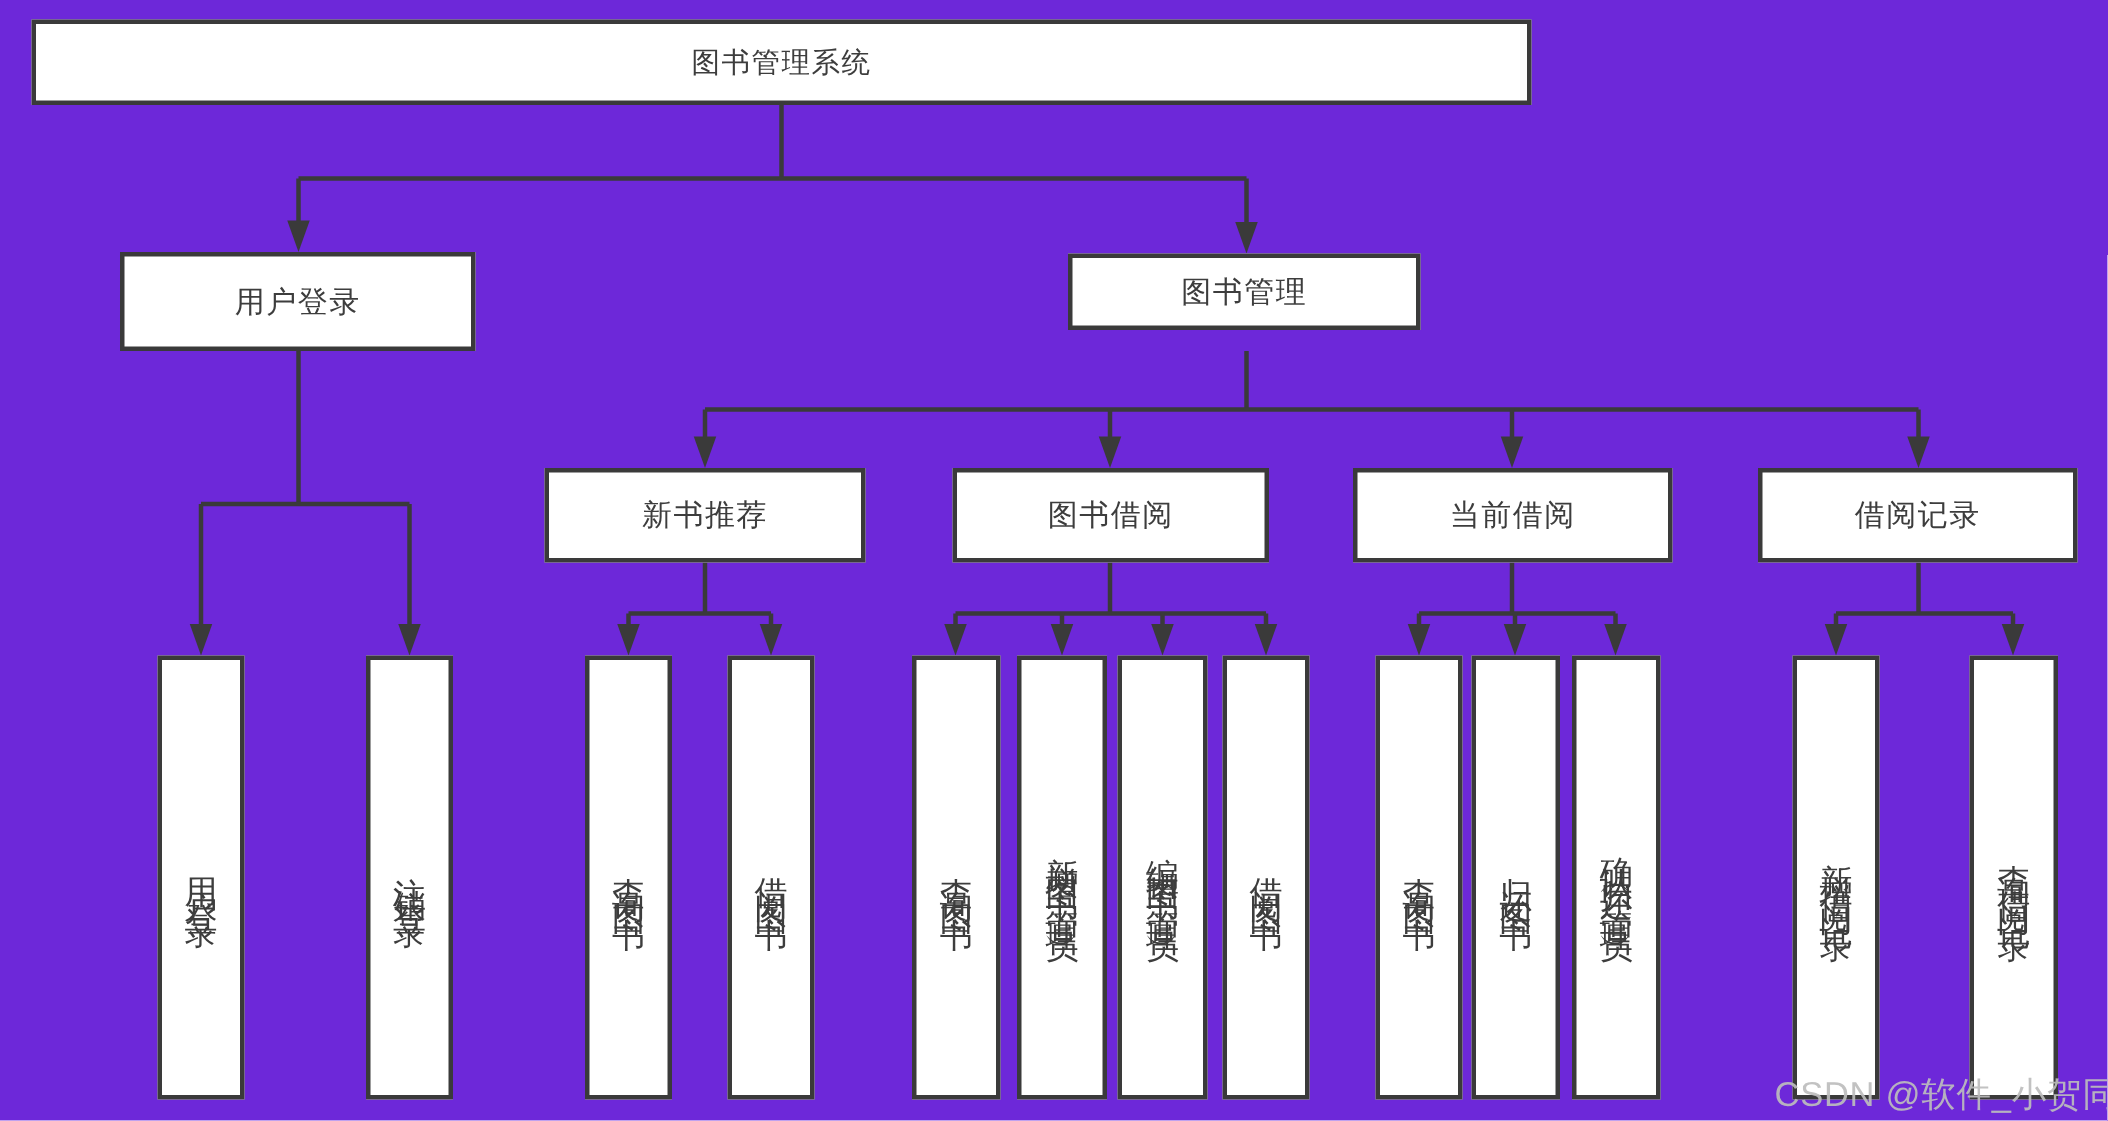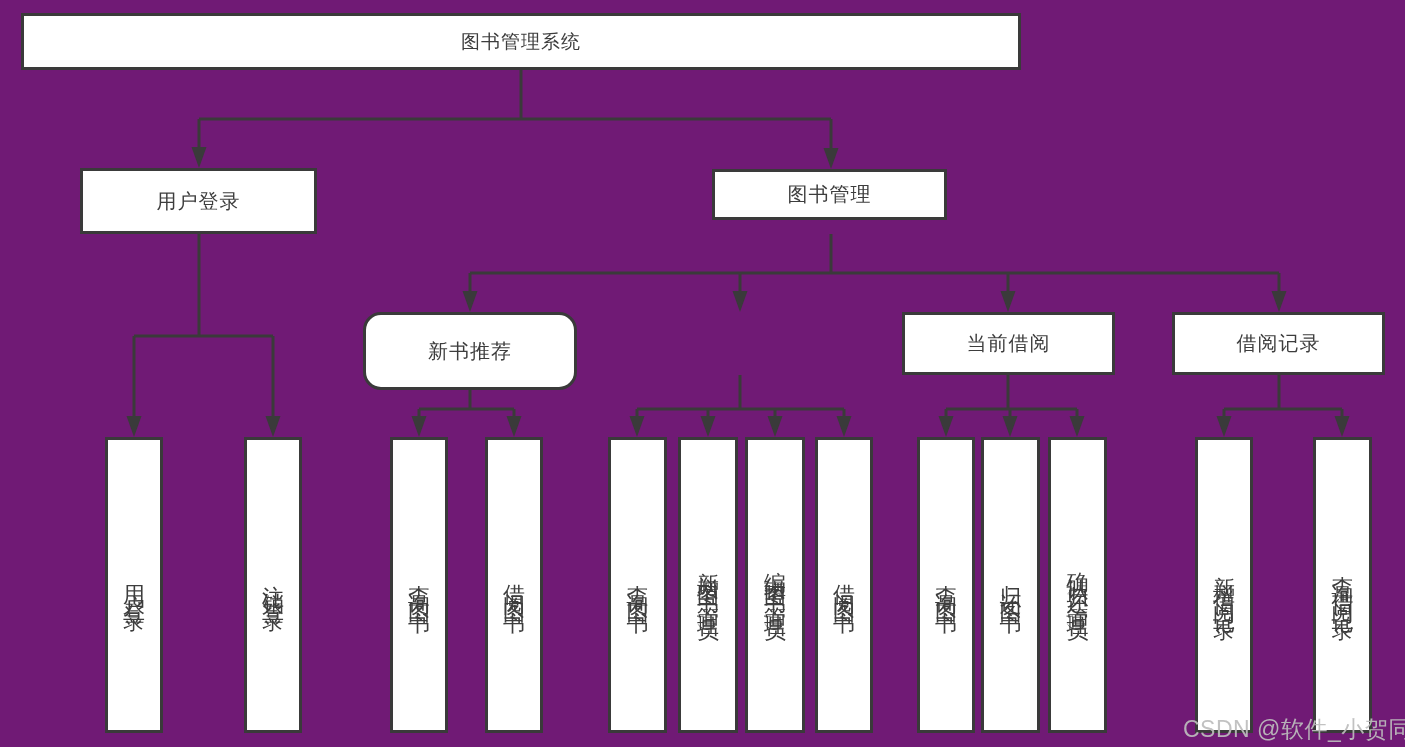--- a/index.html
+++ b/index.html
@@ -1,20 +1,20 @@
 <!DOCTYPE html>
 <html><head>
 <meta charset="utf-8">
 <style>
   html, body { margin: 0; padding: 0; background: #ffffff; }
   #canvas {
     position: relative;
     width: 1405px;
     height: 747px;
-    background: #701a75;
+    background: #6d28d9;
     font-family: "Liberation Sans", "DejaVu Sans", sans-serif;
     overflow: hidden;
   }
   #connectors {
     position: absolute;
     left: 0; top: 0;
     width: 1405px; height: 747px;
     pointer-events: none;
   }
   .box {
@@ -29,21 +29,21 @@
   }
   .hlabel {
     font-size: 20px;
     letter-spacing: 1px;
     white-space: nowrap;
   }
   .root-box   { left: 21px;  top: 13px;  width: 1000px; height: 57px; }
   .root-box .hlabel { font-size: 19px; }
   .l2-login   { left: 80px;  top: 168px; width: 237px; height: 66px; }
   .l2-mgmt    { left: 712px; top: 169px; width: 235px; height: 51px; }
-  .l3-a { left: 363px;  top: 312px; width: 214px; height: 78px; border-radius: 18px; }
+  .l3-a { left: 363px;  top: 312px; width: 214px; height: 63px; }
   .l3-b { left: 635px;  top: 312px; width: 211px; height: 63px; }
   .l3-c { left: 902px;  top: 312px; width: 213px; height: 63px; }
   .l3-d { left: 1172px; top: 312px; width: 213px; height: 63px; }
   .leaf {
     top: 437px;
     height: 296px;
     writing-mode: vertical-lr;
     text-orientation: mixed;
     font-size: 22px;
     letter-spacing: 9px;
@@ -155,20 +155,23 @@
   <div class="box l2-login">
     <span class="hlabel">用户登录</span>
   </div>
   <div class="box l2-mgmt">
     <span class="hlabel">图书管理</span>
   </div>
 
   <div class="box l3-a">
     <span class="hlabel">新书推荐</span>
   </div>
+  <div class="box l3-b">
+    <span class="hlabel">图书借阅</span>
+  </div>
   <div class="box l3-c">
     <span class="hlabel">当前借阅</span>
   </div>
   <div class="box l3-d">
     <span class="hlabel">借阅记录</span>
   </div>
 
   <div class="box leaf leaf-1">用户登录</div>
   <div class="box leaf leaf-2">注销登录</div>
 

